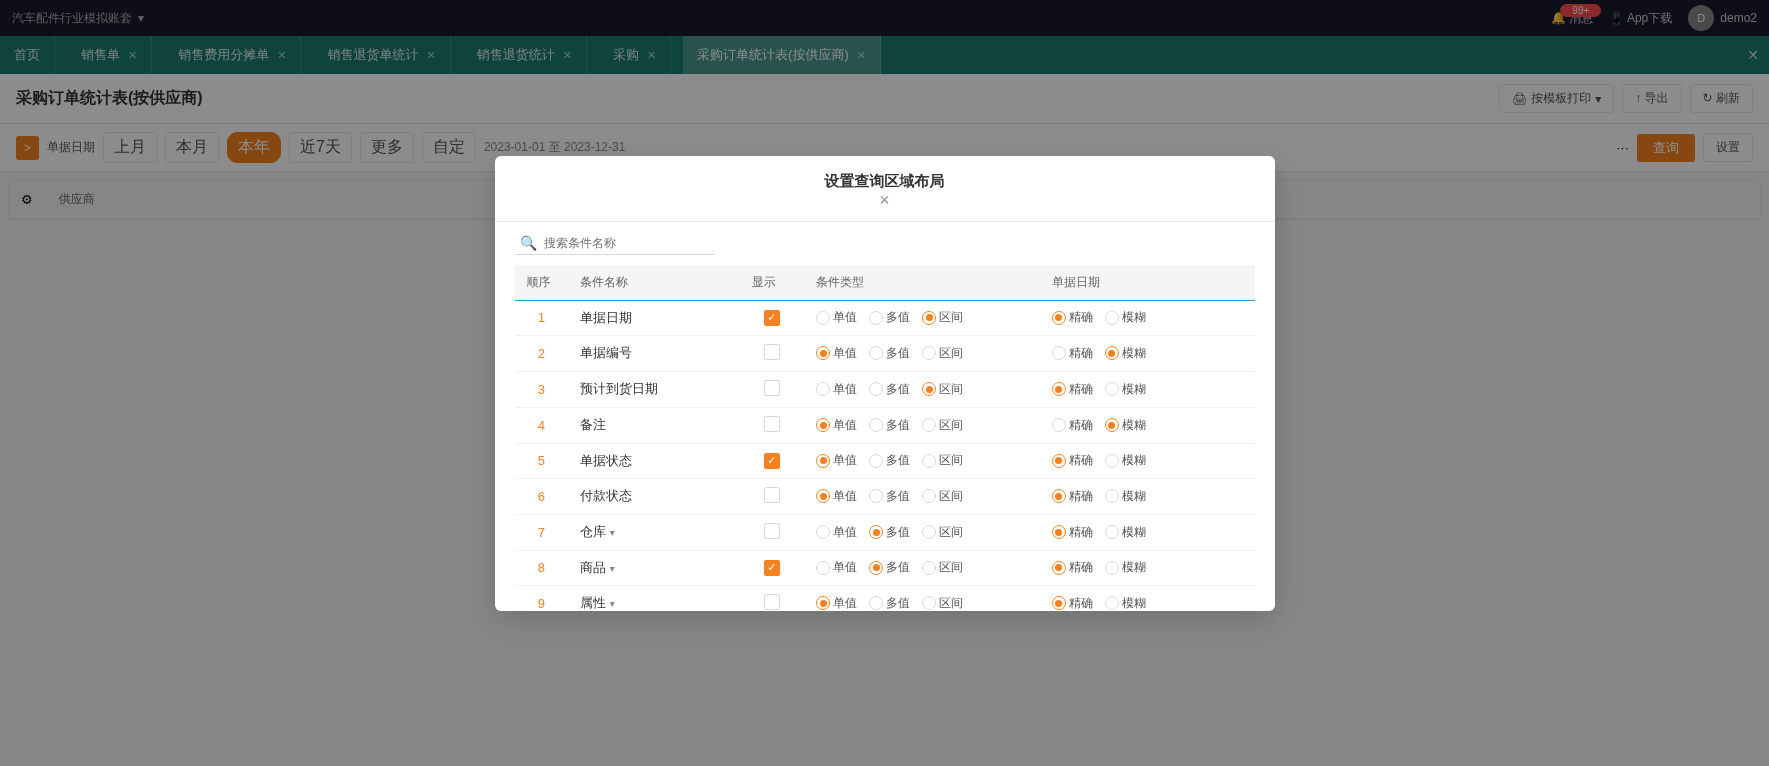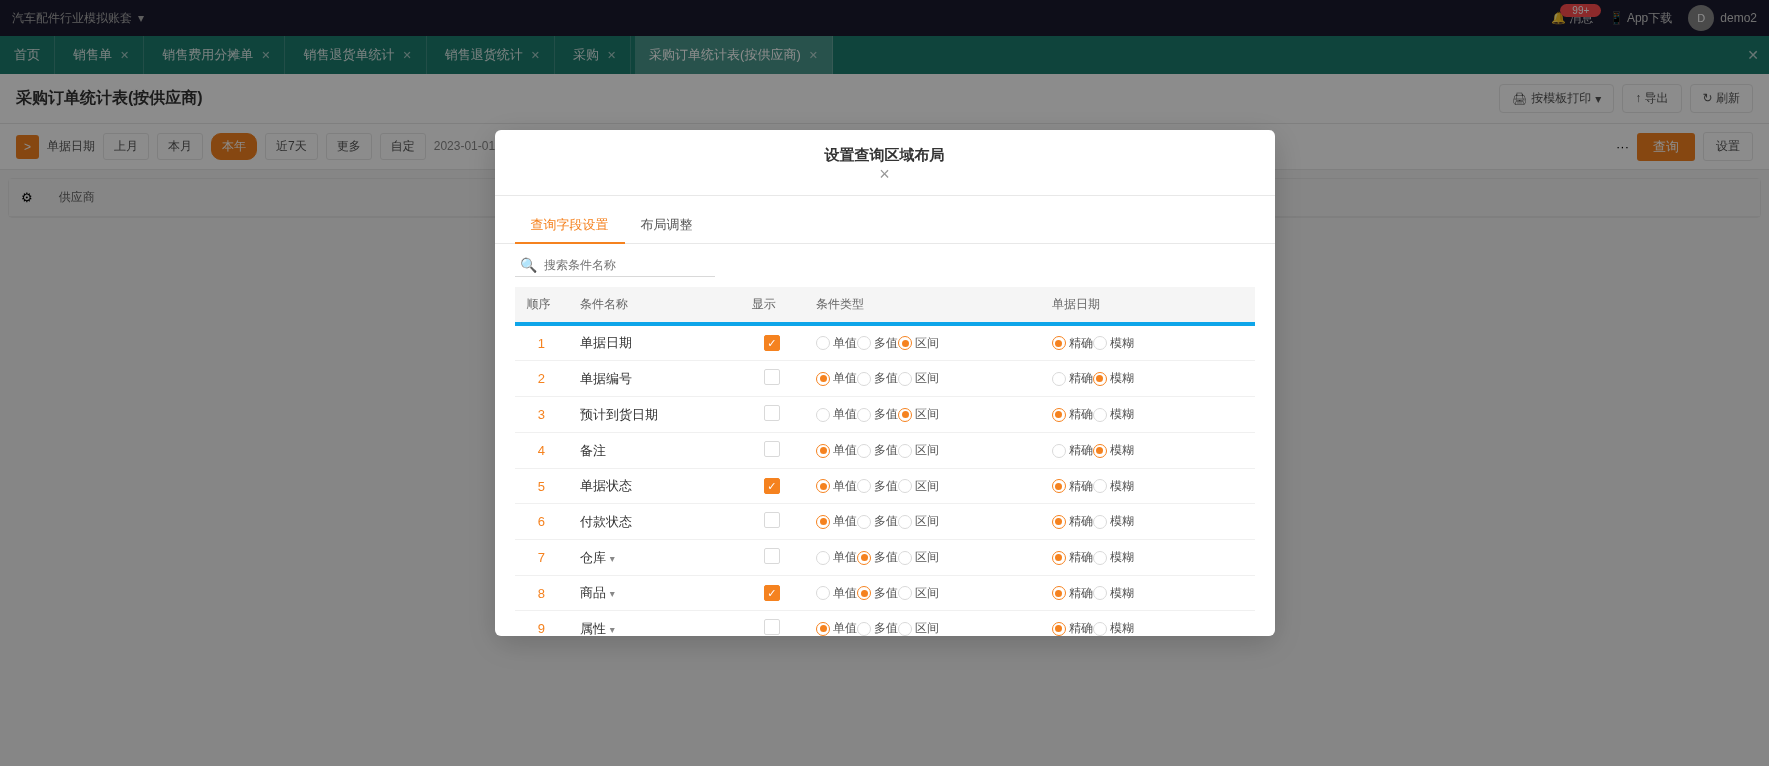--- a/index.html
+++ b/index.html
@@ -21,21 +21,21 @@
     .badge { background: #ff4d4f; color: #fff; font-size: 10px; border-radius: 8px; padding: 1px 12px; position: absolute; top: -6px; right: -8px; }
     .avatar { width: 26px; height: 26px; border-radius: 50%; background: #888; display: inline-flex; align-items: center; justify-content: center; color: #fff; font-size: 11px; }
 
     
     .tab-bar {
       background: #1d7c6e;
       height: 38px;
       display: flex;
       align-items: center;
       padding: 0 0 0 0;
-      gap: 4px;
+      gap: 12px;
       overflow: hidden;
     }
     .tab-item {
       height: 38px;
       padding: 0 14px;
       display: flex;
       align-items: center;
       color: rgba(255,255,255,0.85);
       font-size: 13px;
       cursor: pointer;
@@ -71,21 +71,21 @@
     
     .filter-bar {
       background: #fff;
       padding: 8px 16px;
       display: flex;
       align-items: center;
       gap: 8px;
       border-bottom: 1px solid #e8e8e8;
     }
     .filter-toggle { background: #f5821f; color: #fff; border: none; padding: 5px 8px; border-radius: 3px; cursor: pointer; font-size: 12px; }
-    .date-btn { border: 1px solid #e8e8e8; background: #fff; padding: 4px 10px; border-radius: 3px; cursor: pointer; font-size: 12px; color: #555; }
+    .date-btn { border: 1px solid #e8e8e8; background: #fff; padding: 4px 10px; border-radius: 3px; cursor: pointer; font-size: 16px; color: #555; }
     .date-btn.active { background: #f5821f; color: #fff; border-color: #f5821f; border-radius: 10px; }
     .query-btn { background: #f5821f; color: #fff; border: none; padding: 5px 16px; border-radius: 3px; cursor: pointer; font-size: 13px; }
     .set-btn { border: 1px solid #e8e8e8; background: #fff; padding: 5px 12px; border-radius: 3px; cursor: pointer; font-size: 12px; color: #555; text-align: right; }
 
     
     .table-area { padding: 0; background: #fff; margin: 8px; border: 1px solid #e8e8e8; border-radius: 4px; }
     .table-header-row { display: flex; align-items: center; background: #f5f5f5; border-bottom: 1px solid #e8e8e8; }
     .th { padding: 10px 14px; font-size: 12px; color: #666; font-weight: 500; flex: 1; }
 
     
@@ -162,21 +162,21 @@
     
     .modal-table { flex: 1; overflow: hidden; margin: 0 20px; }
     .modal-table-inner { width: 100%; border-collapse: collapse; }
     .modal-table-inner thead tr { background: #f5f5f5; }
     .modal-table-inner th {
       padding: 9px 12px;
       font-size: 12px;
       color: #666;
       font-weight: 500;
       text-align: left;
-      border-bottom: 4px solid #0ea5e9;
+      border-bottom: 1px solid #0ea5e9;
     }
     .modal-table-inner td {
       padding: 8px 12px;
       font-size: 13px;
       color: #333;
       border-bottom: 1px solid #f0f0f0;
       vertical-align: middle;
     }
     .col-order { width: 50px; text-align: center; color: #f5821f; font-weight: 500; }
     .col-name { width: 160px; }
@@ -189,21 +189,21 @@
       width: 16px; height: 16px;
       border: 1.5px solid #d9d9d9;
       border-radius: 2px;
       display: inline-flex; align-items: center; justify-content: center;
       cursor: pointer;
     }
     .custom-checkbox.checked { background: #f5821f; border-color: #f5821f; }
     .custom-checkbox.checked::after { content: '✓'; color: #fff; font-size: 11px; }
 
     
-    .radio-group { display: flex; align-items: flex-end; }
+    .radio-group { display: flex; align-items: flex-end; gap: 12px; }
     .radio-item { display: flex; align-items: center; gap: 3px; font-size: 12px; color: #555; cursor: pointer; }
     .radio-circle {
       width: 14px; height: 14px;
       border: 1.5px solid #d9d9d9;
       border-radius: 50%;
       display: inline-flex; align-items: center; justify-content: center;
       flex-shrink: 0;
     }
     .radio-circle.selected { border-color: #f5821f; }
     .radio-circle.selected::after { content: ''; width: 7px; height: 7px; border-radius: 50%; background: #f5821f; display: block; }
@@ -344,24 +344,20 @@
 </div>
 
 <div class="modal-overlay">
   <div class="modal">
 
     <div class="modal-header">
       <span class="modal-title">设置查询区域布局</span>
       <span class="modal-close">×</span>
     </div>
 
-    <div class="modal-tabs">
-      <div class="modal-tab active">查询字段设置</div>
-      <div class="modal-tab">布局调整</div>
-    </div>
 
     <div class="modal-search">
       <div class="search-input-wrap">
         <span class="search-icon">🔍</span>
         <input type="text" placeholder="搜索条件名称" style="">
       </div>
     </div>
 
     <div class="modal-table">
       <table class="modal-table-inner">

